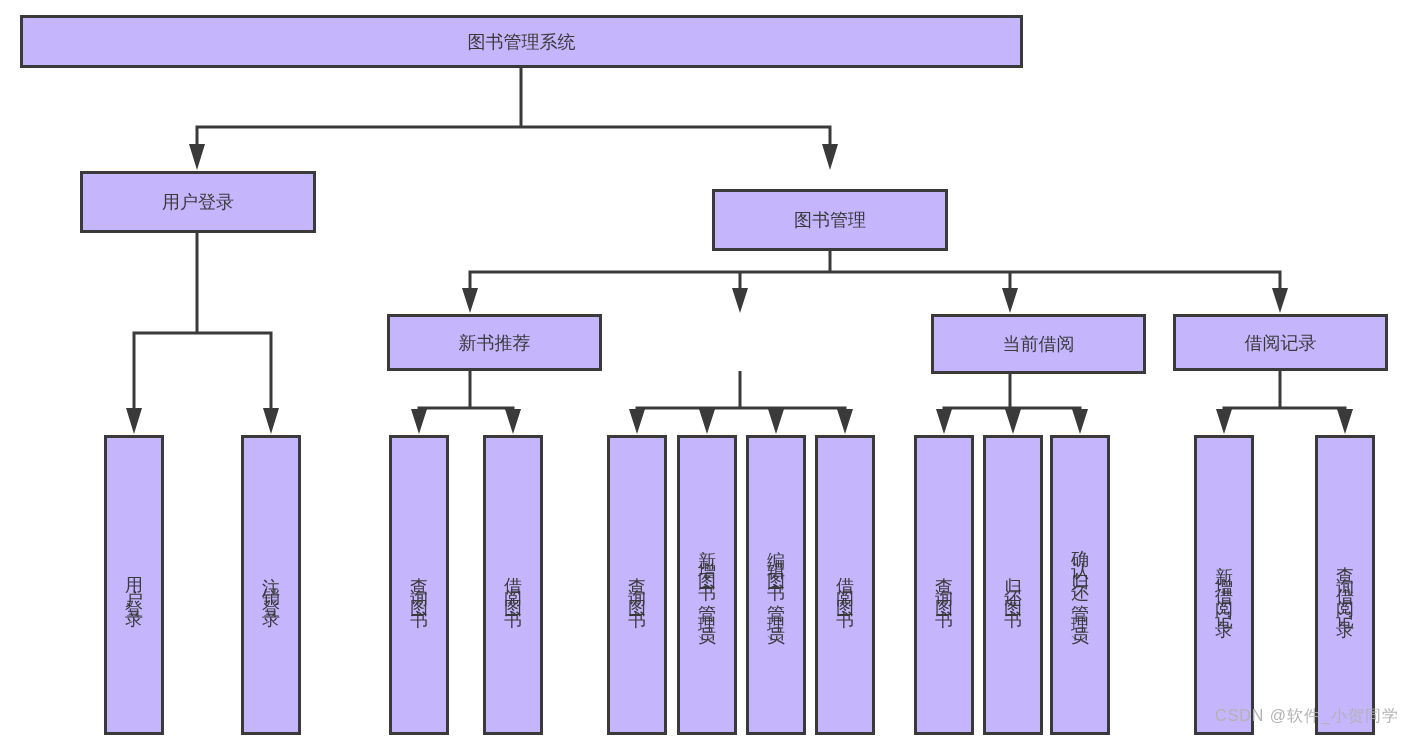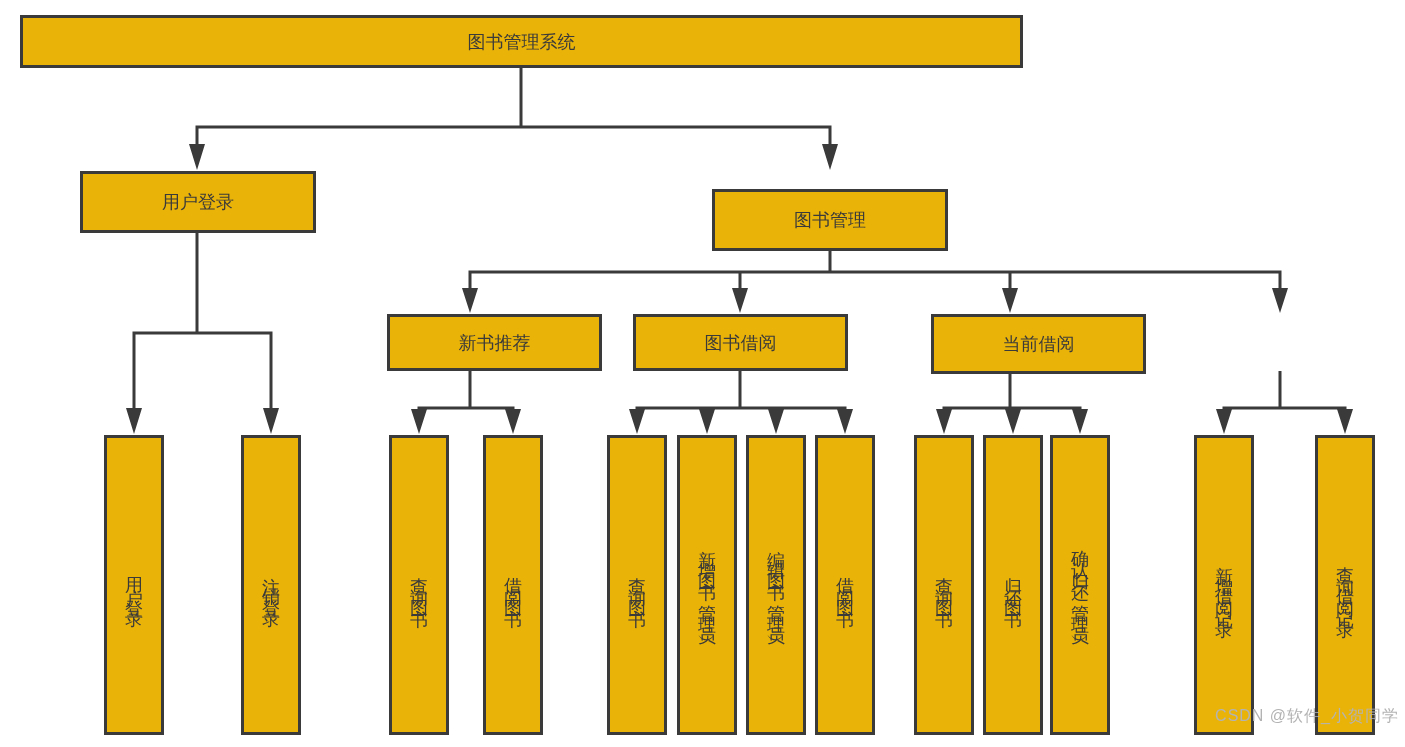--- a/index.html
+++ b/index.html
@@ -17,21 +17,21 @@
   }
   .connectors {
     position: absolute;
     left: 0;
     top: 0;
     z-index: 0;
   }
   .box {
     position: absolute;
     box-sizing: border-box;
-    background: #eab308;
+    background: #c4b5fd;
     border: 3px solid #3a3a3a;
     display: flex;
     align-items: center;
     justify-content: center;
     color: #3a3a3a;
     font-size: 18px;
     z-index: 1;
     text-align: center;
   }
   .vbox span {
@@ -106,25 +106,25 @@
   <div class="box n-login">
     <span>用户登录</span>
   </div>
   <div class="box n-mgmt">
     <span>图书管理</span>
   </div>
 
   <div class="box n-newrec">
     <span>新书推荐</span>
   </div>
-  <div class="box n-borrow">
-    <span>图书借阅</span>
-  </div>
   <div class="box n-curr">
     <span>当前借阅</span>
+  </div>
+  <div class="box n-record">
+    <span>借阅记录</span>
   </div>
 
   <div class="box vbox leaf l-a1">
     <span>用户登录</span>
   </div>
   <div class="box vbox leaf l-a2">
     <span>注销登录</span>
   </div>
 
   <div class="box vbox leaf l-b1">

